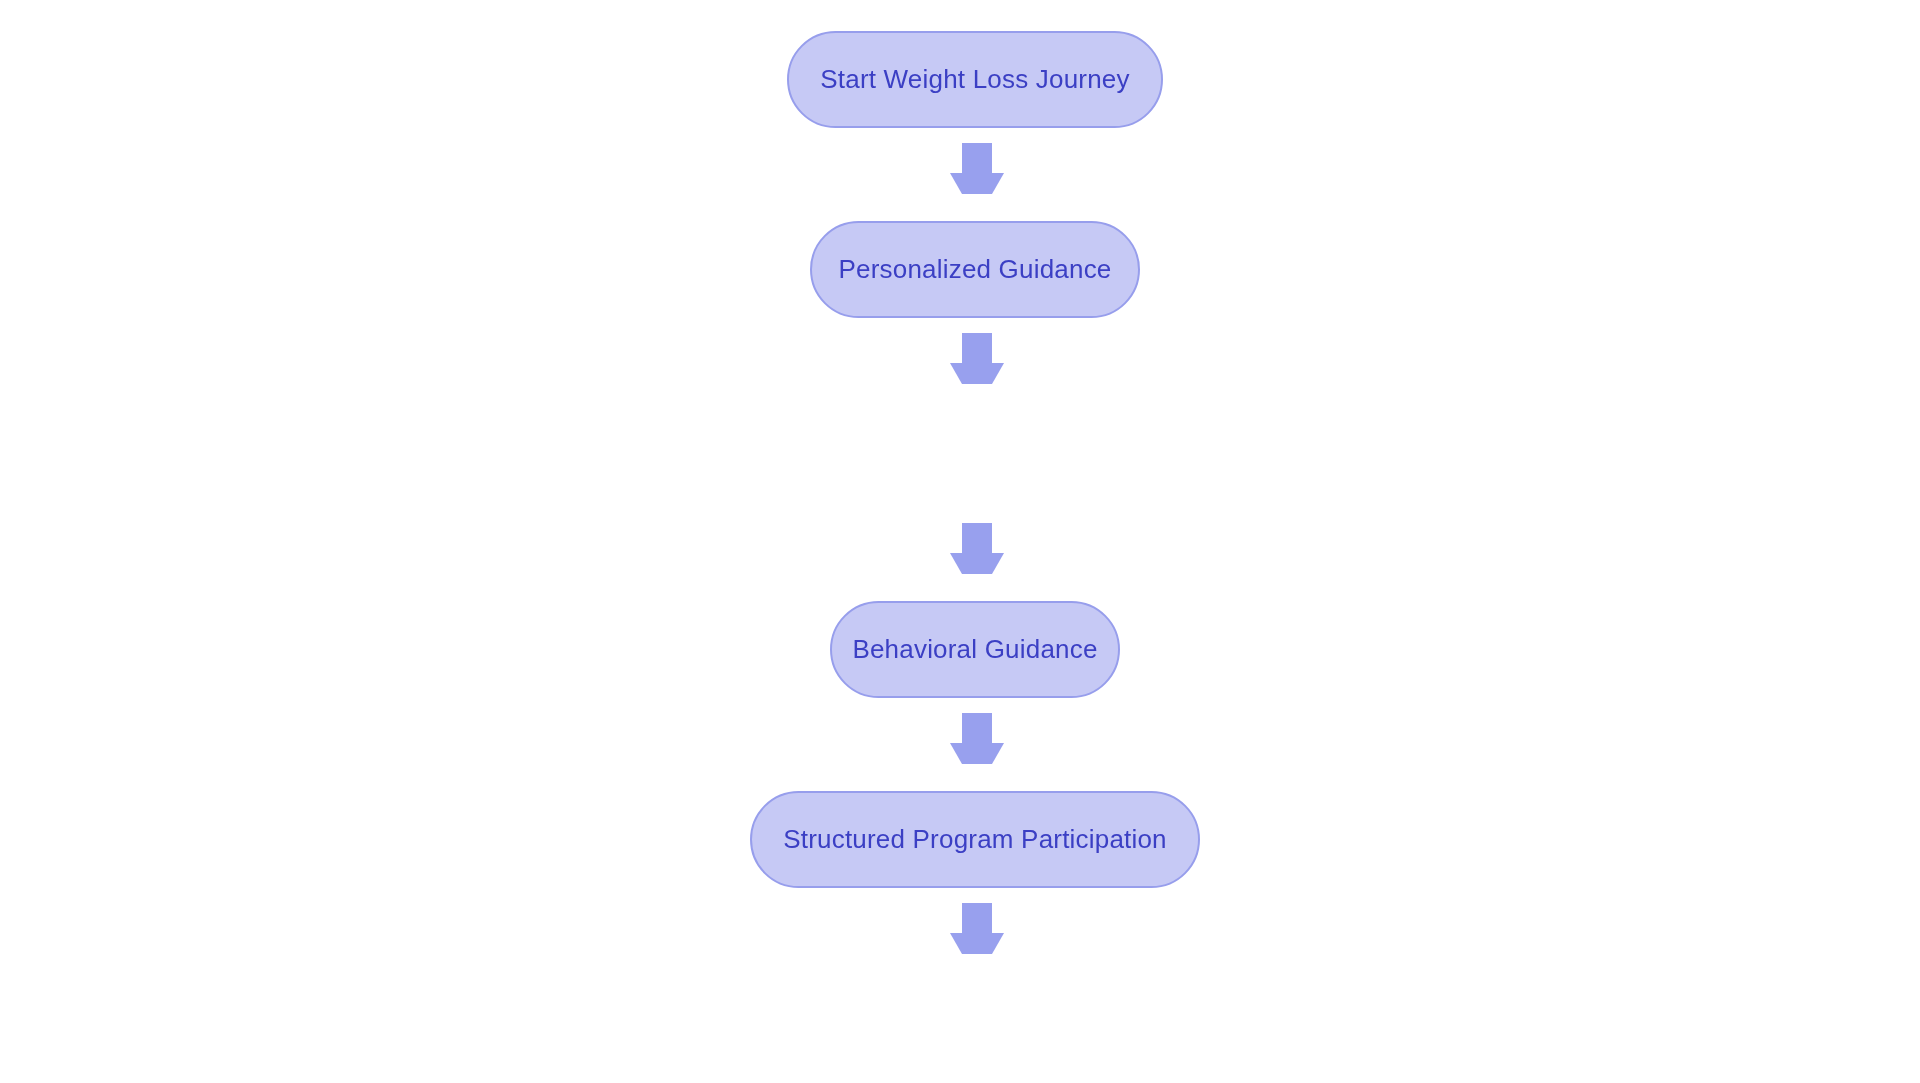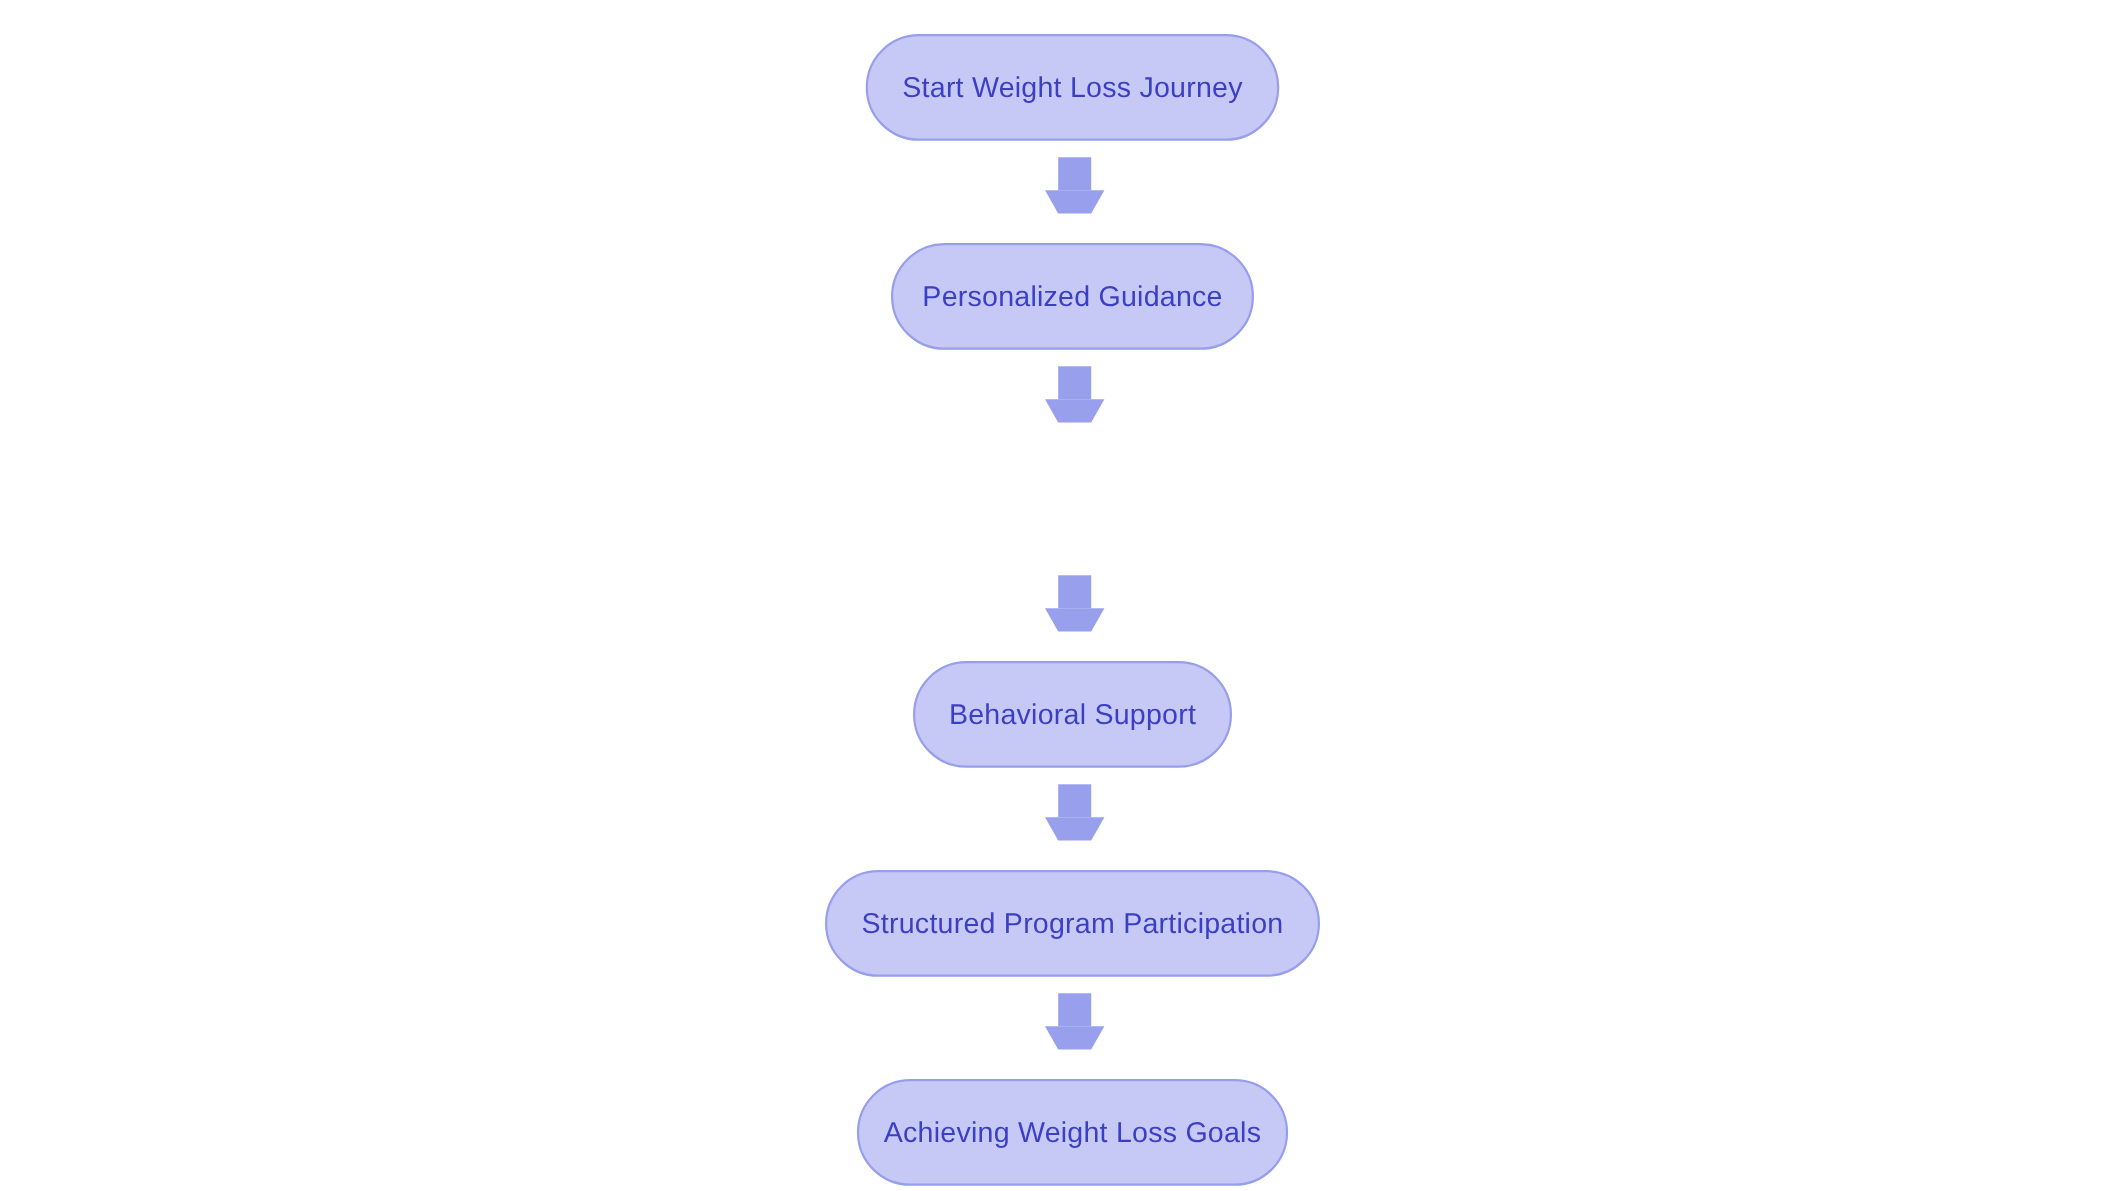--- a/index.html
+++ b/index.html
@@ -87,34 +87,31 @@
     <div class="head"></div>
   </div>
 
 
   <div class="connector c3">
     <div class="line"></div>
     <div class="head"></div>
   </div>
 
   <div class="node n4">
-    <span>Behavioral Support</span>
+    <span>Behavioral Guidance</span>
   </div>
 
   <div class="connector c4">
     <div class="line"></div>
     <div class="head"></div>
   </div>
 
   <div class="node n5">
     <span>Structured Program Participation</span>
   </div>
 
   <div class="connector c5">
     <div class="line"></div>
     <div class="head"></div>
   </div>
 
-  <div class="node n6">
-    <span>Achieving Weight Loss Goals</span>
-  </div>
 
 </div>
 
 </body></html>

